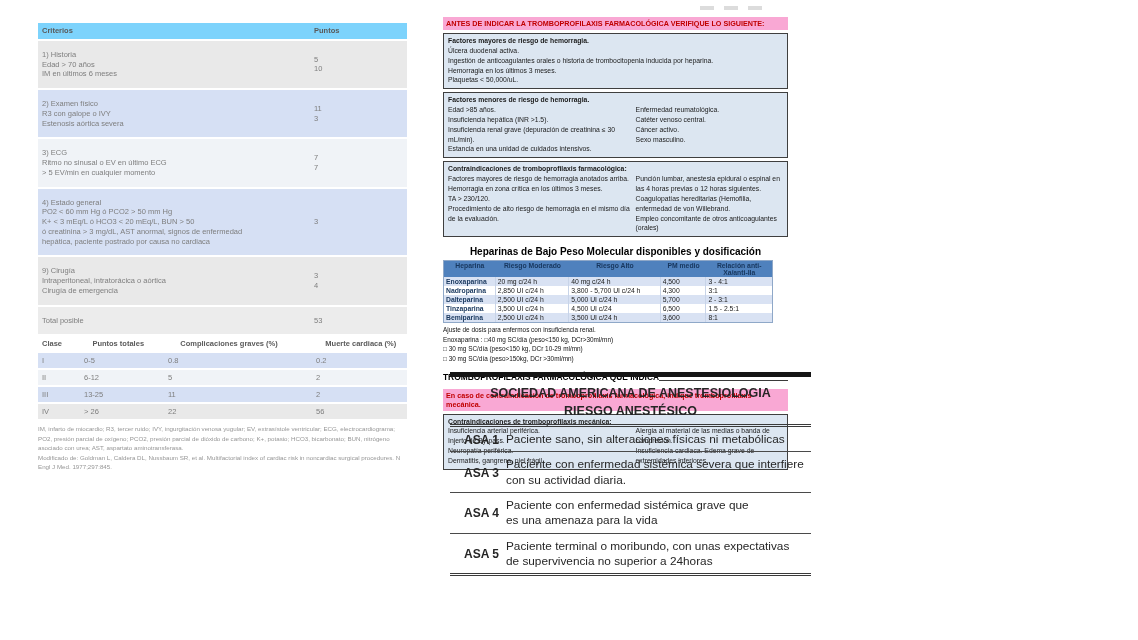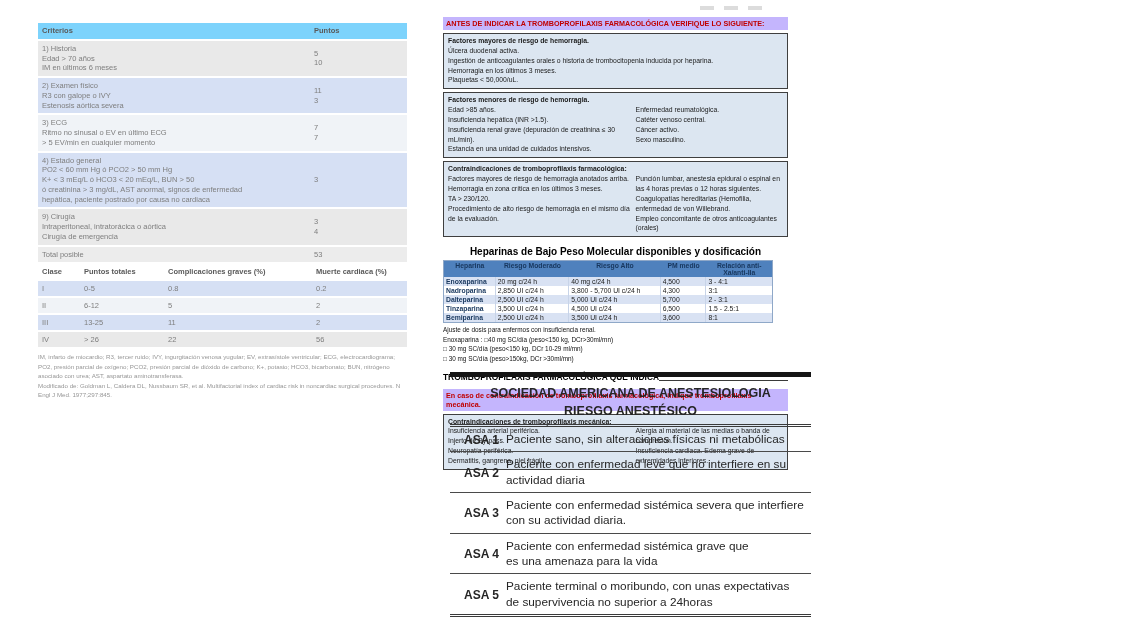--- a/index.html
+++ b/index.html
@@ -11,39 +11,39 @@
     background:repeating-linear-gradient(90deg,#dcdcdc 0 14px, transparent 14px 24px); }
 
   
   .goldman { position:absolute; left:38px; top:20px; width:369px; }
   .goldman-title { height:52px; background:#1560f0; color:#fff; display:flex; align-items:center; justify-content:center; }
   .goldman-title span { font-weight:bold; font-size:37px; display:inline-block; transform:scaleX(0.72); letter-spacing:0px; white-space:nowrap; }
   .gtable { margin-top:3px; font-size:7.5px; color:#7e7e7e; line-height:1.3; }
   .g-head { display:flex; background:#7dd3fc; font-weight:bold; color:#5a5a5a; }
   .g-head > div { padding:3px 4px; }
   .g-row { display:flex; margin-top:2px; }
-  .g-crit { width:272px; padding:3px 4px; white-space:pre-line; }
+  .g-crit { width:272px; padding:9px 4px; white-space:pre-line; }
   .g-pts  { width:97px; padding:3px 4px; white-space:pre-line; display:flex; align-items:center; }
   .tone-gray  { background:#e9e9e9; }
   .tone-blue  { background:#d6e0f4; }
   .tone-light { background:#f0f3f7; }
   .tone-total { background:#ececec; }
 
   .ctable { margin-top:2px; font-size:7.5px; color:#7e7e7e; }
-  .c-head { display:flex; font-weight:bold; color:#5a5a5a; background:#ffffff; }
+  .c-head { display:flex; font-weight:bold; color:#5a5a5a; background:#ffffff;gap:12px; }
   .c-head > div, .c-row > div { padding:3px 4px; }
   .c-row { display:flex; margin-top:2px; min-height:14px; }
   .col-clase { width:42px; } .col-ptos { width:84px; } .col-comp { width:148px; } .col-muerte { width:95px; }
 
   .gfoot { margin-top:5px; font-size:6.2px; color:#969696; line-height:1.5; }
   .gfoot .f2 { margin-top:1px; }
 
   
   .thrombo { position:absolute; left:443px; top:17px; width:345px; font-size:6.8px; color:#1a1a1a; }
-  .red-band { background:#c4b5fd; color:#c00000; font-weight:bold; font-size:7.2px; padding:2px 3px; }
+  .red-band { background:#f9a8d4; color:#c00000; font-weight:bold; font-size:7.2px; padding:2px 3px; }
   .tbox { border:1px solid #3f3f3f; background:#dce6f1; padding:2px 4px 3px 4px; margin-top:3px; line-height:1.45; }
   .tbox-title { font-weight:bold; }
   .tbox-body { white-space:pre-line; }
   .tbox-cols { display:flex; }
   .tcol-left { width:56%; white-space:pre-line; padding-right:4px; }
   .tcol-right { width:44%; white-space:pre-line; }
 
   .hep-title { text-align:center; font-weight:bold; font-size:10px; color:#000; margin-top:9px; }
   .hep-table { margin-top:3px; width:330px; border:1px solid #8fa8c8; }
   .hep-hrow { display:flex; background:#4f81bd; color:#17365d; font-weight:bold; }
@@ -285,25 +285,20 @@
       <div>SOCIEDAD AMERICANA DE ANESTESIOLOGIA</div>
       <div>RIESGO ANESTÉSICO</div>
     </div>
     <div class="asa-sep"></div>
 
     <div class="asa-row">
       <div class="asa-label">ASA 1</div>
       <div class="asa-desc">Paciente sano, sin alteraciones físicas ni metabólicas</div>
     </div>
     <div class="asa-row">
-      <div class="asa-label">ASA 2</div>
-      <div class="asa-desc">Paciente con enfermedad leve que no interfiere en su
-actividad diaria</div>
-    </div>
-    <div class="asa-row">
       <div class="asa-label">ASA 3</div>
       <div class="asa-desc">Paciente con enfermedad sistémica severa que interfiere
 con su actividad diaria.</div>
     </div>
     <div class="asa-row">
       <div class="asa-label">ASA 4</div>
       <div class="asa-desc">Paciente con enfermedad sistémica grave que
 es una amenaza para la vida</div>
     </div>
     <div class="asa-row">

